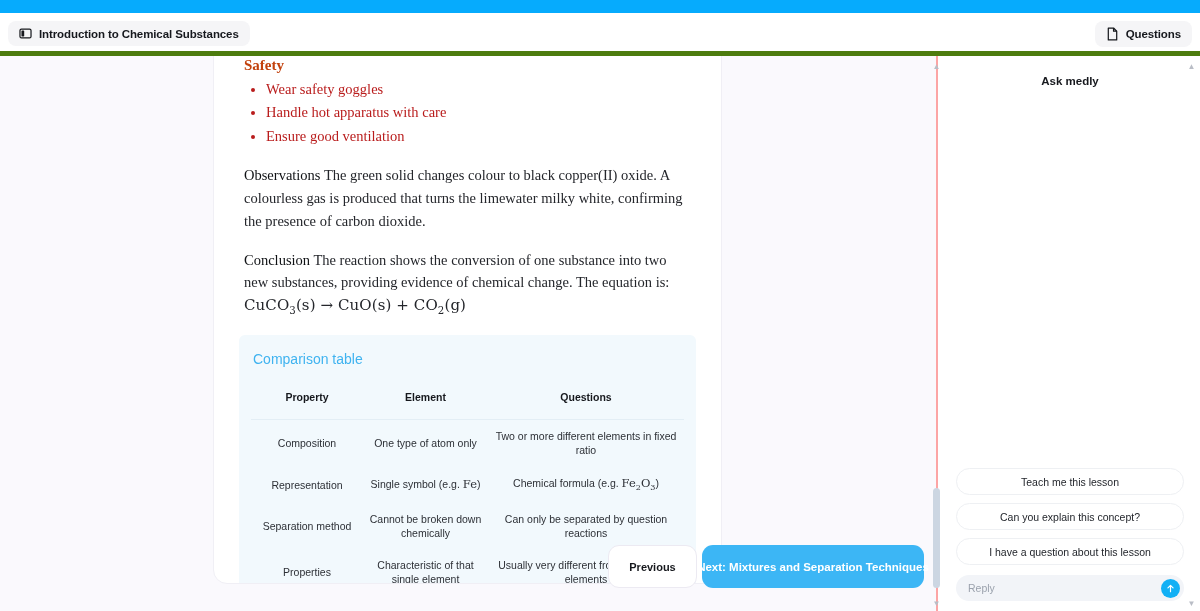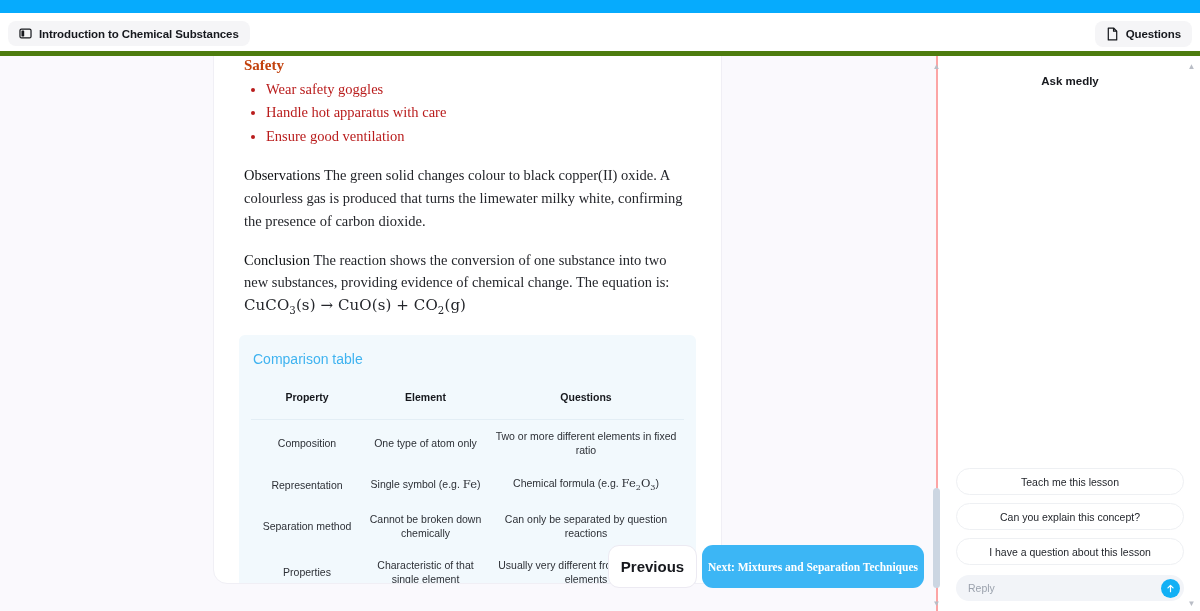--- a/index.html
+++ b/index.html
@@ -130,32 +130,32 @@
   .nav-row {
     position: absolute; left: 0; bottom: 0;
     width: 936px; height: 70px;
   }
   .btn-prev {
     position: absolute; left: 608px; top: 4px;
     width: 89px; height: 43px;
     background: #ffffff;
     border: 1px solid #eceaf2;
     border-radius: 11px;
-    color: #16181d; font-size: 15px; font-weight: bold;
+    color: #16181d; font-size: 11px; font-weight: bold;
     display: flex; align-items: center; justify-content: center;
     cursor: pointer;
   }
   .btn-next {
     position: absolute; left: 702px; top: 4px;
     width: 222px; height: 43px;
     background: #3cb6f5;
     border: none; border-radius: 11px;
     color: #ffffff; font-size: 11.5px; font-weight: bold;
     display: flex; align-items: center; justify-content: center;
-    cursor: pointer; white-space: nowrap; font-family: Liberation Serif, serif;
+    cursor: pointer; white-space: nowrap;
   }
 
   
   .chat-col {
     position: absolute; left: 936px; top: 0;
     width: 264px; height: 555px;
     background: #ffffff;
     border-left: 2px solid #fca5a5;
   }
   .chat-title {

